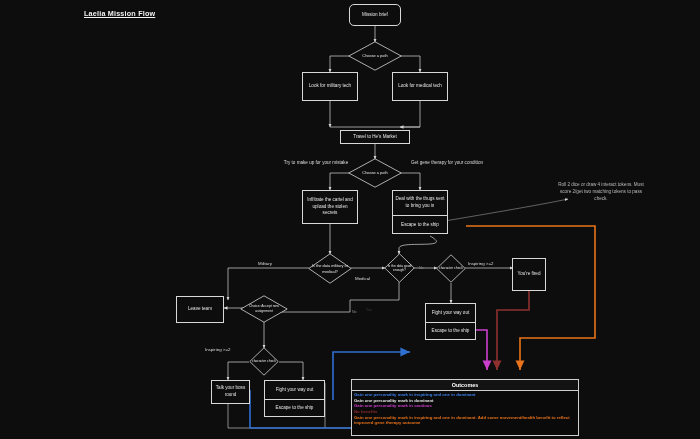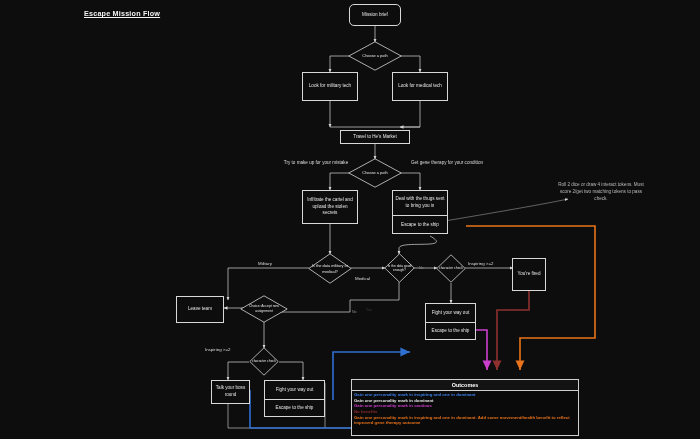--- a/index.html
+++ b/index.html
@@ -31,21 +31,21 @@
         background:#131313;}
   #outcomes .oc-body{padding:1px 2px 0 2px;}
   #outcomes .oc-line{font-size:4.3px;font-weight:bold;line-height:1.32;}
   .faint{position:absolute;font-size:3.6px;color:#3a3a3a;white-space:nowrap;}
 </style>
 </head>
 <body>
 
 <div id="canvas">
 
-  <div id="title">Escape Mission Flow</div>
+  <div id="title">Laelia Mission Flow</div>
 
   <svg class="wires" viewBox="0 0 700 439">
     <defs>
       <marker id="ar" markerWidth="6" markerHeight="6" refX="5" refY="3" orient="auto">
         <path d="M0,0.6 L5.4,3 L0,5.4 z" fill="#d8d8d8"></path>
       </marker>
       <marker id="arB" markerWidth="7" markerHeight="7" refX="6" refY="3.5" orient="auto">
         <path d="M0,0.7 L6,3.5 L0,6.3 z" fill="#2f6fd0"></path>
       </marker>
       <marker id="arM" markerWidth="7" markerHeight="7" refX="6" refY="3.5" orient="auto">

